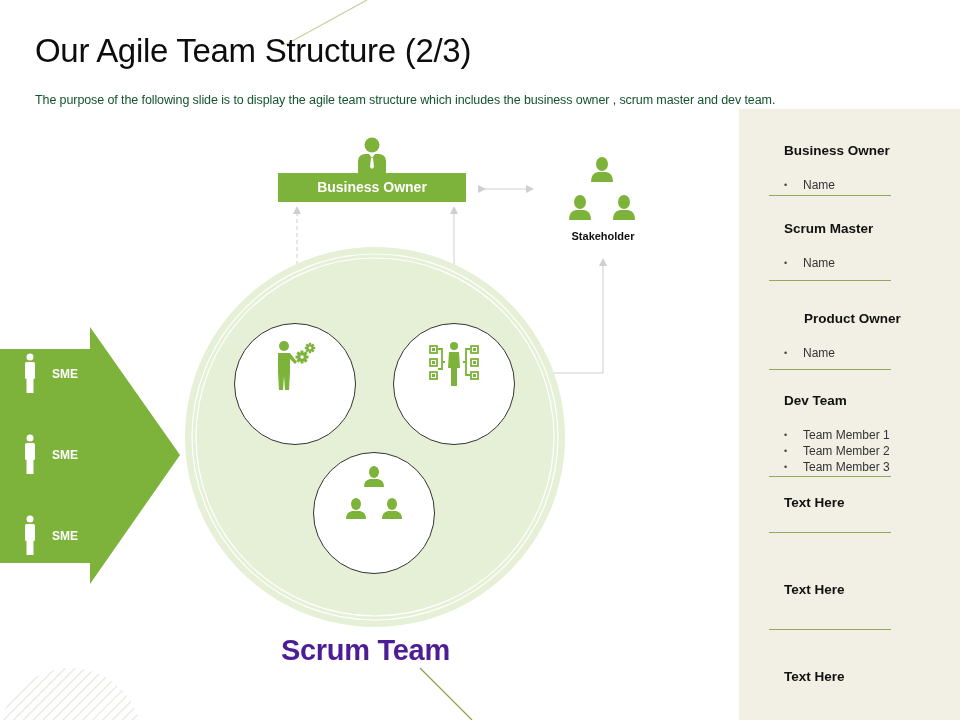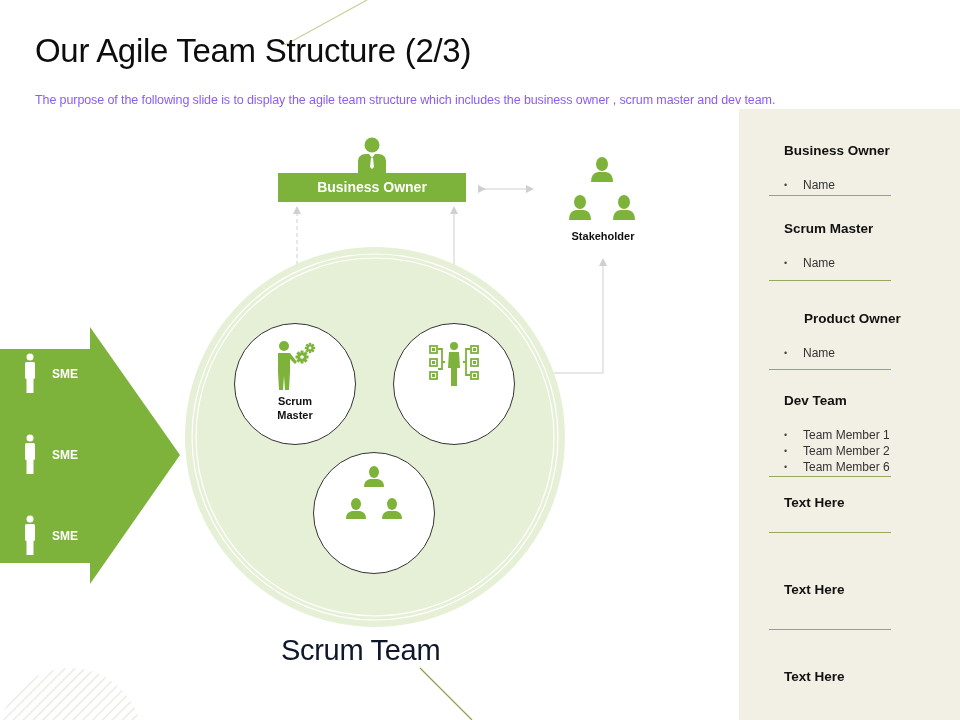--- a/index.html
+++ b/index.html
@@ -6,21 +6,21 @@
     html, body { width: 960px; height: 720px; overflow: hidden; background: #ffffff; }
     body { position: relative; font-family: "Liberation Sans", "DejaVu Sans", sans-serif; color: #000; }
 
     .abs { position: absolute; }
 
     #title {
       left: 35px; top: 32px; font-size: 33px; font-weight: normal; letter-spacing: -0.3px;
       color: #0d0d0d; white-space: nowrap;
     }
     #subtitle {
-      left: 35px; top: 93px; font-size: 12.5px; color: #8b5cf6; white-space: nowrap; letter-spacing: -0.1px;
+      left: 35px; top: 93px; font-size: 12.5px; color: #14532d; white-space: nowrap; letter-spacing: -0.1px;
     }
 
     
     #side-panel {
       left: 739px; top: 109px; width: 221px; height: 611px; background: #f2efe5;
     }
     .side-title { position: absolute; left: 45px; font-size: 13.5px; font-weight: bold; color: #111; white-space: nowrap; }
     .side-list { position: absolute; left: 45px; list-style: none; font-size: 12px; color: #333; margin-top: 14px; }
     .side-list li { height: 16px; line-height: 16px; white-space: nowrap; }
     .side-list li .dot { display: inline-block; width: 19px; font-size: 9px; color: #444; vertical-align: top; }
@@ -33,21 +33,21 @@
     }
 
     .node-label { font-size: 11px; font-weight: bold; color: #111; text-align: center; line-height: 14px; }
 
     .inner-circle {
       position: absolute; width: 122px; height: 122px; border-radius: 50%;
       background: #fff; border: 1px solid #333;
     }
 
     #scrum-team-label {
-      left: 281px; top: 634px; font-size: 29px; font-weight: normal; color: #0f172a; white-space: nowrap; letter-spacing: -0.3px;
+      left: 281px; top: 634px; font-size: 29px; font-weight: bold; color: #4c1d95; white-space: nowrap; letter-spacing: -0.3px;
     }
 
     .sme-item { position: absolute; left: 22px; height: 44px; width: 80px; text-align: right; }
     .sme-label { position: absolute; left: 30px; top: 14px; font-size: 12px; font-weight: bold; color: #fff; }
   </style>
 </head>
 <body>
 
 <svg class="abs" style="left:0;top:0;" width="960" height="720">
   <line x1="285" y1="45" x2="367" y2="0" stroke="#c9cf9a" stroke-width="1.2"></line>
@@ -82,21 +82,21 @@
   <div class="side-title" style="top:202px;padding-left:20px;">Product Owner</div>
   <ul class="side-list" style="top:222px;">
     <li><span class="dot">•</span><span>Name</span></li>
   </ul>
   <div class="side-sep" style="top:260px;"></div>
 
   <div class="side-title" style="top:284px;">Dev Team</div>
   <ul class="side-list" style="top:304px;">
     <li><span class="dot">•</span><span>Team Member 1</span></li>
     <li><span class="dot">•</span><span>Team Member 2</span></li>
-    <li><span class="dot">•</span><span>Team Member 6</span></li>
+    <li><span class="dot">•</span><span>Team Member 3</span></li>
   </ul>
   <div class="side-sep" style="top:367px;"></div>
 
   <div class="side-title" style="top:386px;">Text Here</div>
   <div class="side-sep" style="top:423px;"></div>
 
   <div class="side-title" style="top:473px;">Text Here</div>
   <div class="side-sep" style="top:520px;"></div>
 
   <div class="side-title" style="top:560px;">Text Here</div>
@@ -194,24 +194,20 @@
       <g transform="translate(35,8)">
         <circle cx="0" cy="0" r="3.5"></circle>
         <rect x="-1.2" y="-5.2" width="2.4" height="10.4"></rect>
         <rect x="-5.2" y="-1.2" width="10.4" height="2.4"></rect>
         <rect x="-1.2" y="-5.2" width="2.4" height="10.4" transform="rotate(45)"></rect>
         <rect x="-1.2" y="-5.2" width="2.4" height="10.4" transform="rotate(-45)"></rect>
         <circle cx="0" cy="0" r="1.4" fill="#fff"></circle>
       </g>
     </g>
   </svg>
-  <div class="node-label" style="position:absolute;left:0;top:70px;width:120px;">
-    <div>Scrum</div>
-    <div>Master</div>
-  </div>
 </div>
 
 <div class="inner-circle" style="left:393px;top:323px;">
   <svg style="position:absolute;left:34px;top:18px;" width="52" height="44" viewBox="0 0 52 44">
     <g fill="#7db33a">
       <circle cx="26" cy="4" r="4"></circle>
       <path d="M21,10 L31,10 L32,26 L29,26 L29,44 L23,44 L23,26 L20,26 Z"></path>
     </g>
     <g fill="none" stroke="#7db33a" stroke-width="1.8">
       <rect x="2" y="4" width="7" height="7"></rect>

